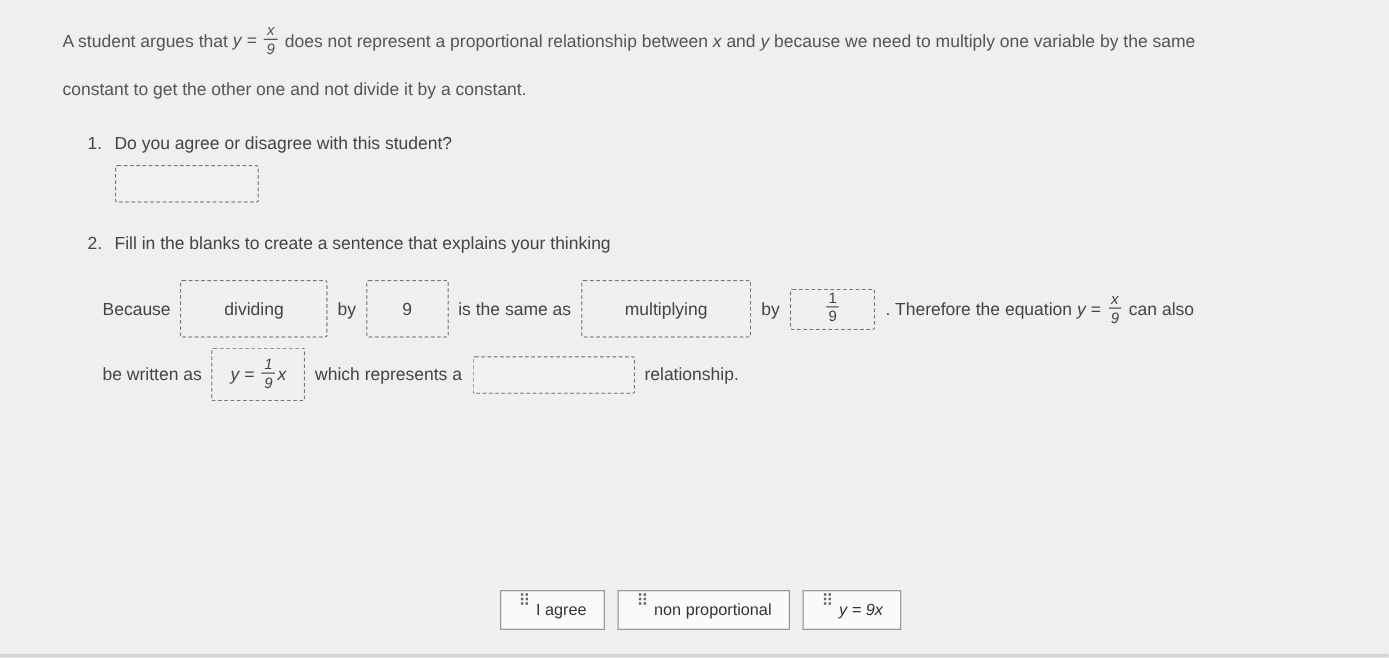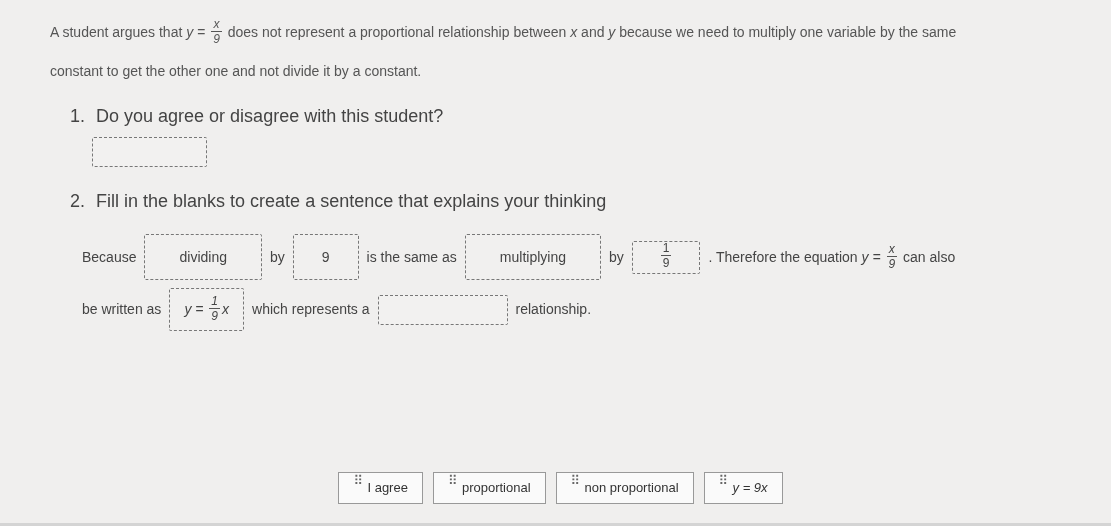--- a/index.html
+++ b/index.html
@@ -26,21 +26,21 @@
       font-size: 12px;
       line-height: 1;
       margin: 0 2px;
       position: relative;
       top: -2px;
     }
     .frac .num { display: block; border-bottom: 1px solid #555; padding: 0 2px 1px 2px; }
     .frac .den { display: block; padding: 1px 2px 0 2px; }
     .eq { font-style: italic; }
     .question-row {
-      font-size: 18px;
+      font-size: 14px;
       color: #444;
       margin: 24px 0 10px 20px;
     }
     .q2 { margin-top: 24px; }
     .dropzone {
       display: inline-block;
       border: 1.8px dashed #777;
       border-radius: 2px;
       min-width: 90px;
       min-height: 26px;
@@ -199,24 +199,20 @@
   <span class="txt">relationship.</span>
 </div>
 
 <div class="answer-bank">
   <div class="tile">
     <span class="dots"></span>
     <span>I agree</span>
   </div>
   <div class="tile">
     <span class="dots"></span>
-    <span>proportional</span>
-  </div>
-  <div class="tile">
-    <span class="dots"></span>
     <span>non proportional</span>
   </div>
   <div class="tile">
     <span class="dots"></span>
     <span class="eq">y = 9x</span>
   </div>
 </div>
 
 <div class="bottom-bar"></div>
 

